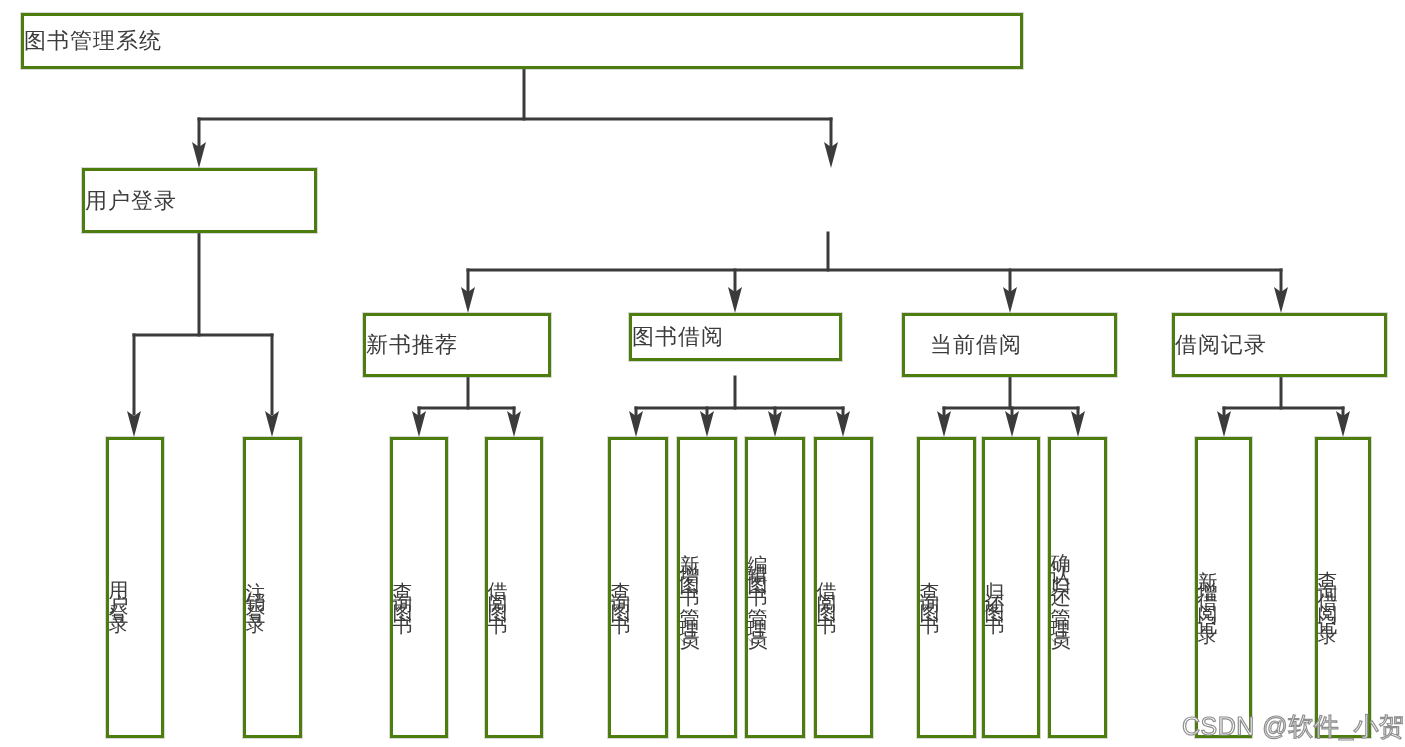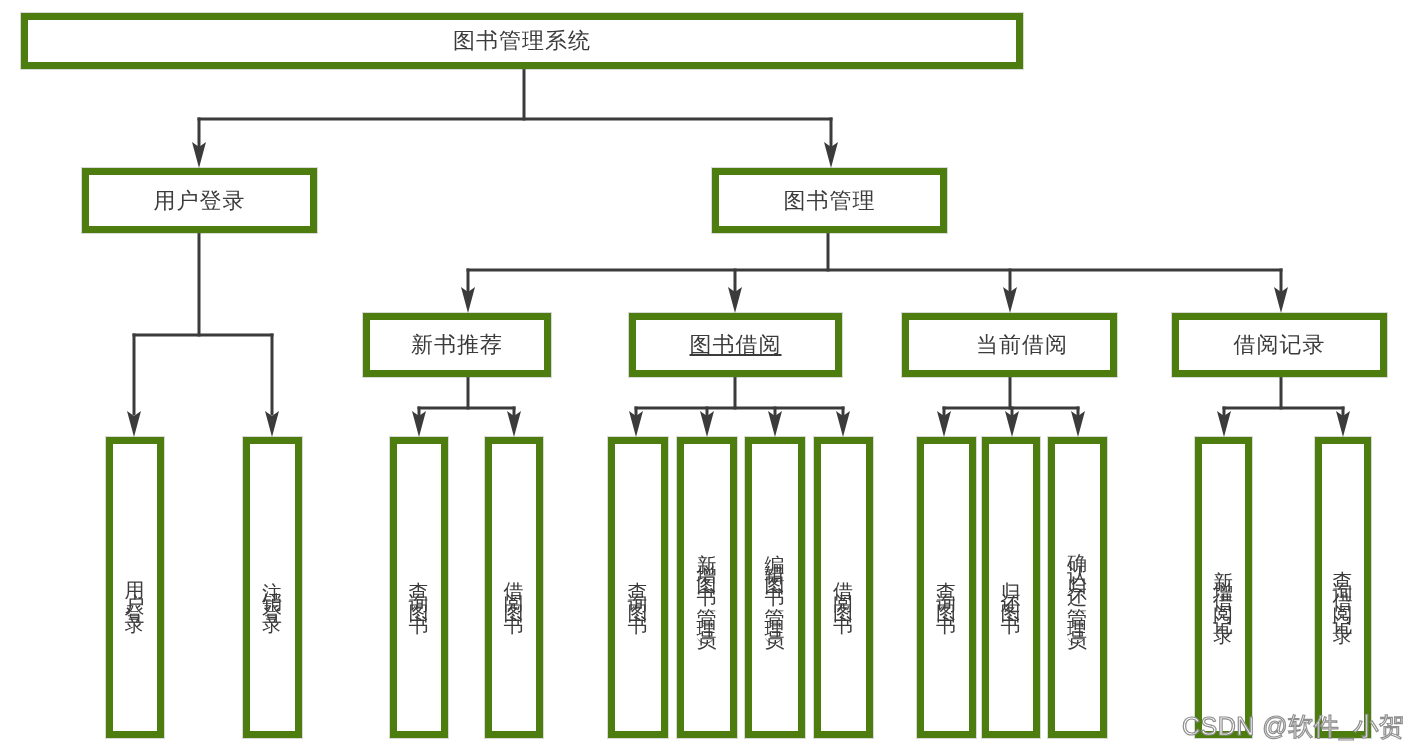--- a/index.html
+++ b/index.html
@@ -3,21 +3,21 @@
 <meta charset="utf-8">
 <style>
   html,body{margin:0;padding:0;background:#ffffff;}
   .stage{
     position:relative;width:1405px;height:747px;background:#ffffff;overflow:hidden;
     font-family:"Liberation Sans",sans-serif;color:#3b3b3b;
   }
   .connectors{position:absolute;left:0;top:0;width:1405px;height:747px;z-index:1;}
   .node,.leaf{
     position:absolute;box-sizing:border-box;background:#ffffff;
-    border:7px solid #4d7c0f;display:flex;align-items:center;justify-content:center;
+    border:3px solid #4d7c0f;display:flex;align-items:center;justify-content:flex-start;
     box-shadow:0 0 0 1px rgba(120,120,120,0.28);z-index:2;
   }
   .node span{
     font-size:22px;letter-spacing:1px;color:#3b3b3b;white-space:nowrap;
   }
   .leaf span{
     writing-mode:vertical-rl;text-orientation:mixed;
     font-size:20px;letter-spacing:11px;line-height:1;color:#3b3b3b;
   }
   .watermark{
@@ -86,28 +86,25 @@
       <polygon points="1336,411 1343,416 1350,411 1343,437" fill="#3b3b3b"></polygon>
     </svg>
 
   <div class="node" style="left:21px;top:13px;width:1002px;height:56px;">
     <span>图书管理系统</span>
   </div>
 
   <div class="node" style="left:82px;top:168px;width:235px;height:65px;">
     <span>用户登录</span>
   </div>
-  <div class="node" style="left:712px;top:168px;width:235px;height:65px;">
-    <span>图书管理</span>
-  </div>
 
   <div class="node" style="left:363px;top:313px;width:188px;height:64px;">
     <span>新书推荐</span>
   </div>
-  <div class="node" style="left:629px;top:313px;width:213px;height:64px;text-decoration:underline;">
+  <div class="node" style="left:629px;top:313px;width:213px;height:48px;">
     <span>图书借阅</span>
   </div>
   <div class="node" style="left:902px;top:313px;width:215px;height:64px;padding-left:25px;">
     <span>当前借阅</span>
   </div>
   <div class="node" style="left:1172px;top:313px;width:215px;height:64px;">
     <span>借阅记录</span>
   </div>
 
   <div class="leaf" style="left:106px;top:437px;width:58px;height:301px;">

